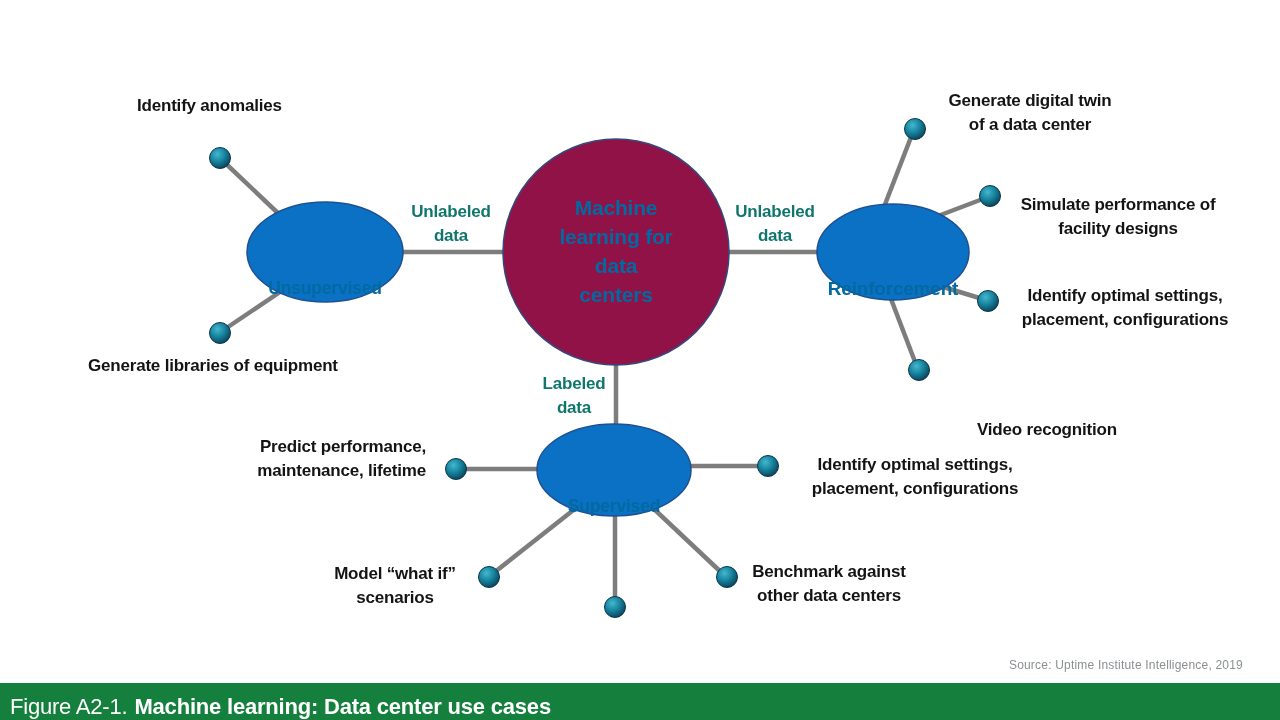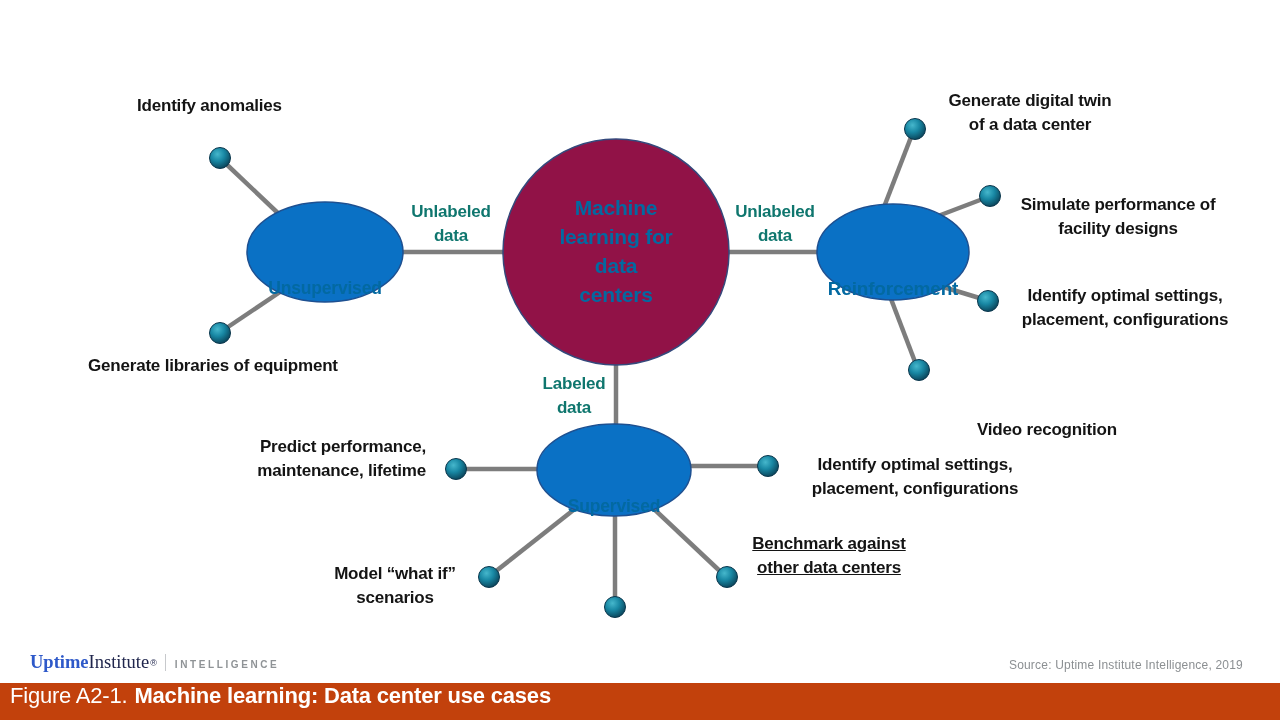--- a/index.html
+++ b/index.html
@@ -34,22 +34,22 @@
   .logo .divider{display:inline-block;width:1px;height:17px;background:#c7c9cc;margin:0 9px 0 8px;}
   .logo .intel{
     font-family:"Liberation Sans","DejaVu Sans",sans-serif;color:#8f9396;
     font-size:10px;font-weight:700;letter-spacing:2.6px;padding-top:3px;
   }
   .source{
     position:absolute;right:37px;top:658px;font-size:12px;color:#8b8f92;
     letter-spacing:0.2px;white-space:nowrap;
   }
   .caption-bar{
-    position:absolute;left:0;top:683px;width:1280px;height:37px;background:#c2410c;
-    display:flex;align-items:flex-start;color:#ffffff;font-size:22px;white-space:nowrap;
+    position:absolute;left:0;top:683px;width:1280px;height:37px;background:#15803d;
+    display:flex;align-items:flex-end;color:#ffffff;font-size:22px;white-space:nowrap;
     padding-left:10px;box-sizing:border-box;letter-spacing:-0.2px;
   }
   .caption-bar .cap-fig{font-weight:400;margin-right:7px;}
   .caption-bar .cap-title{font-weight:700;}
 </style>
 </head>
 <body>
 
 <div class="canvas">
 
@@ -124,30 +124,23 @@
   <div class="lbl center" style="left:965px;top:284px;width:320px;">Identify optimal settings,
 placement, configurations</div>
   <div class="lbl nowrap" style="left:977px;top:378px;margin-top:40px;">Video recognition</div>
 
   <div class="lbl right" style="left:126px;top:435px;width:300px;">Predict performance,
 maintenance, lifetime</div>
   <div class="lbl center" style="left:765px;top:453px;width:300px;">Identify optimal settings,
 placement, configurations</div>
   <div class="lbl center" style="left:290px;top:562px;width:210px;">Model “what if”
 scenarios</div>
-  <div class="lbl center" style="left:679px;top:532px;width:300px;text-decoration:underline;">Benchmark against
+  <div class="lbl center" style="left:679px;top:560px;width:300px;">Benchmark against
 other data centers</div>
 
-  <div class="logo">
-    <span class="uptime">Uptime</span>
-      <span class="institute">Institute</span>
-      <span class="reg">®</span>
-    <span class="divider"></span>
-    <span class="intel">INTELLIGENCE</span>
-  </div>
   <div class="source">Source: Uptime Institute Intelligence, 2019</div>
 
   <div class="caption-bar">
     <span class="cap-fig">Figure A2-1.</span>
     <span class="cap-title">Machine learning: Data center use cases</span>
   </div>
 
 </div>
 
 </body></html>

